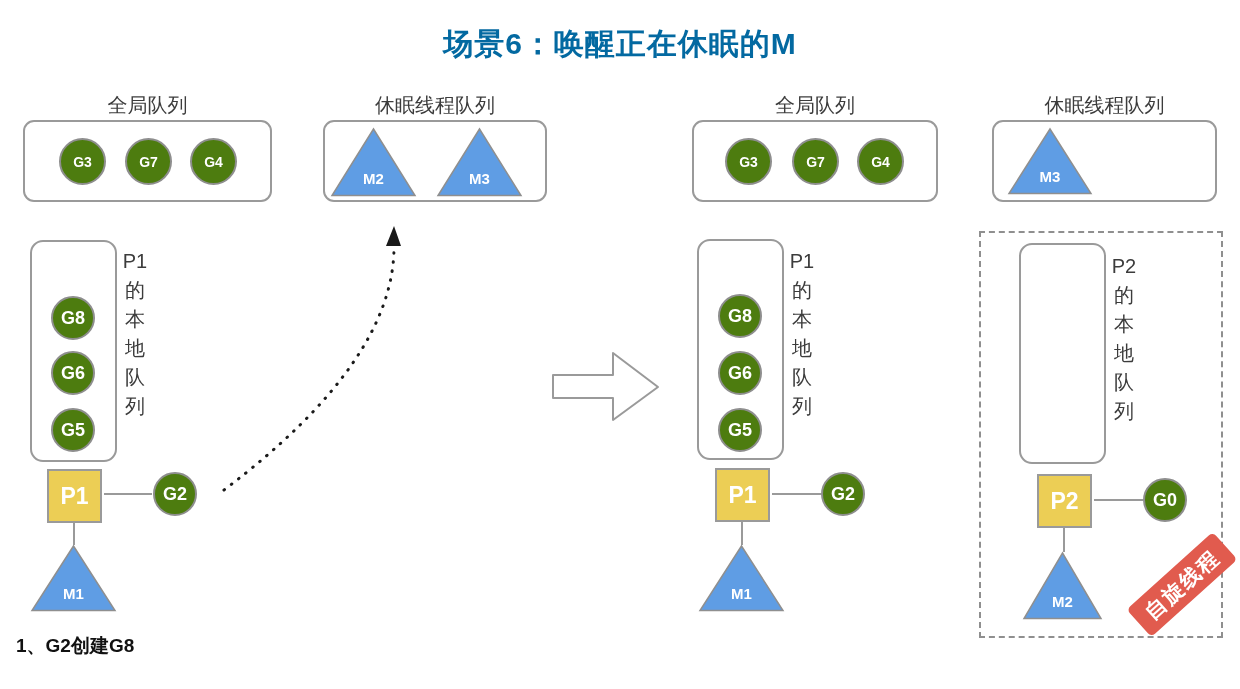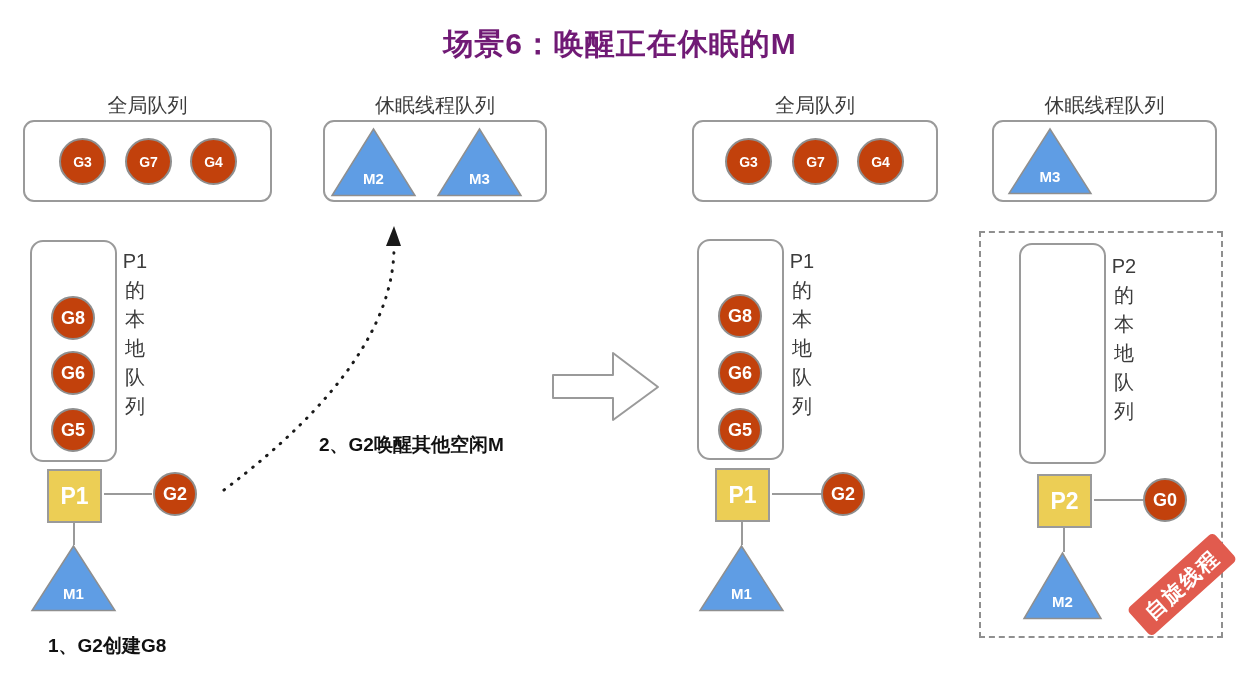--- a/index.html
+++ b/index.html
@@ -2,30 +2,30 @@
 <html><head>
 <meta charset="utf-8">
 <style>
   html,body{margin:0;padding:0;background:#ffffff;}
   .canvas{
     position:relative;width:1240px;height:689px;background:#ffffff;overflow:hidden;
     font-family:"Liberation Sans","DejaVu Sans",sans-serif;
   }
   .title{
     position:absolute;left:0;top:24px;width:1240px;text-align:center;
-    font-size:30px;font-weight:bold;color:#701a75;letter-spacing:1px;
+    font-size:30px;font-weight:bold;color:#0369a1;letter-spacing:1px;
   }
   .qlabel{
     position:absolute;text-align:center;font-size:20px;color:#3c3c3c;
   }
   .qbox{
     position:absolute;border:2px solid #9a9a9a;border-radius:11px;background:#fff;box-sizing:border-box;
   }
   .circ{
-    position:absolute;border-radius:50%;background:#c2410c;border:2px solid #8e8e8e;
+    position:absolute;border-radius:50%;background:#4d7c0f;border:2px solid #8e8e8e;
     color:#fff;font-weight:bold;display:flex;align-items:center;justify-content:center;box-sizing:border-box;
   }
   .circ.big{width:47px;height:47px;font-size:14px;}
   .circ.small{width:44px;height:44px;font-size:18px;}
   .psq{
     position:absolute;width:55px;height:54px;background:#ecce55;border:2px solid #9a9a9a;
     color:#fff;font-weight:bold;font-size:23px;display:flex;align-items:center;justify-content:center;box-sizing:border-box;
   }
   .tri{position:absolute;overflow:visible;}
   .tri polygon{fill:#5f9de4;stroke:#8f8f8f;stroke-width:1.5;}
@@ -89,22 +89,21 @@
 
   <div class="psq" style="left:47px;top:469px;">P1</div>
   <div class="hline" style="left:104px;top:493px;width:48px;"></div>
   <div class="circ small" style="left:153px;top:472px;">G2</div>
   <div class="vline" style="left:73px;top:522px;height:23px;"></div>
   <svg class="tri" style="left:30px;top:544px;" width="87" height="68">
     <polygon points="43.5,2 85,66.5 2,66.5"></polygon>
     <text x="43.5" y="55">M1</text>
   </svg>
 
-  <div class="note" style="left:16px;top:633px;margin-left:32px;">1、G2创建G8</div>
-  <div class="note" style="left:319px;top:432px;">2、G2唤醒其他空闲M</div>
+  <div class="note" style="left:16px;top:633px;">1、G2创建G8</div>
 
   <div class="qlabel" style="left:692px;top:92px;width:246px;">全局队列</div>
   <div class="qbox" style="left:692px;top:120px;width:246px;height:82px;"></div>
   <div class="circ big" style="left:725px;top:138px;">G3</div>
   <div class="circ big" style="left:792px;top:138px;">G7</div>
   <div class="circ big" style="left:857px;top:138px;">G4</div>
 
   <div class="qlabel" style="left:992px;top:92px;width:225px;">休眠线程队列</div>
   <div class="qbox" style="left:992px;top:120px;width:225px;height:82px;"></div>
   <svg class="tri" style="left:1007px;top:127px;" width="86" height="68">

